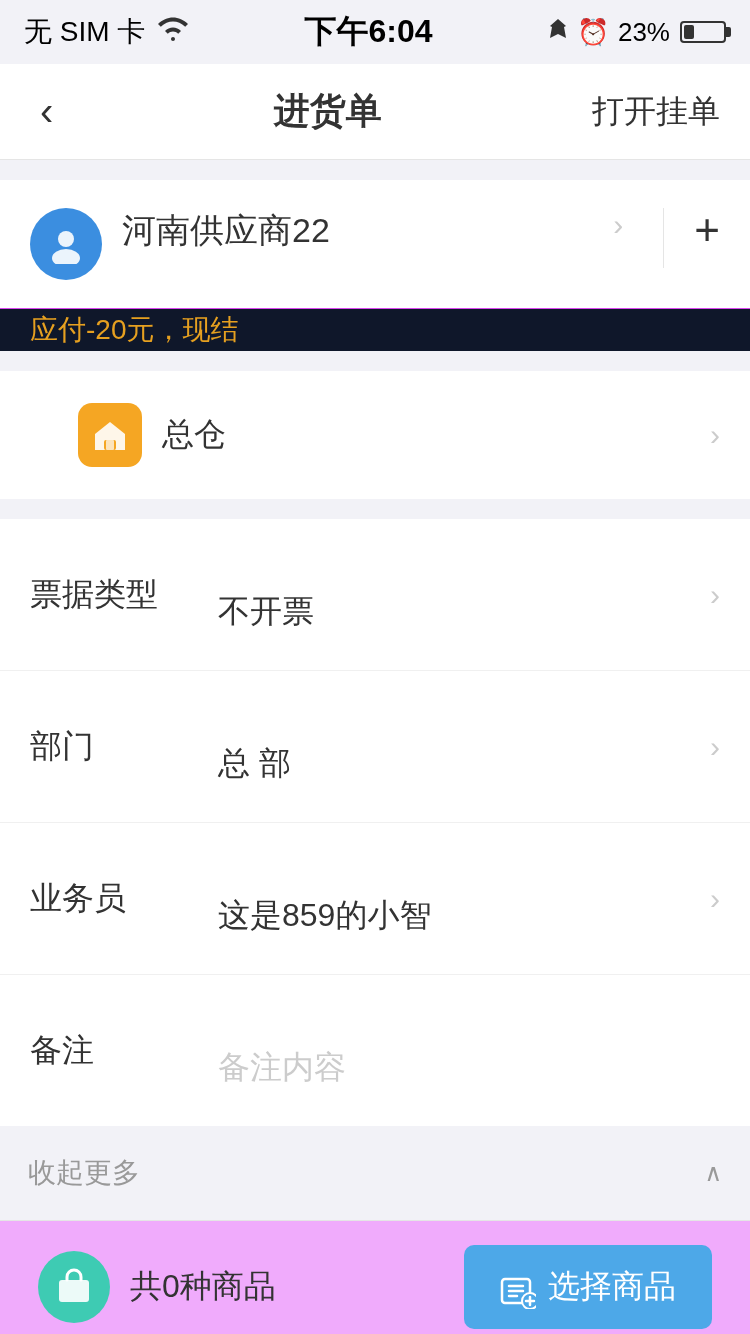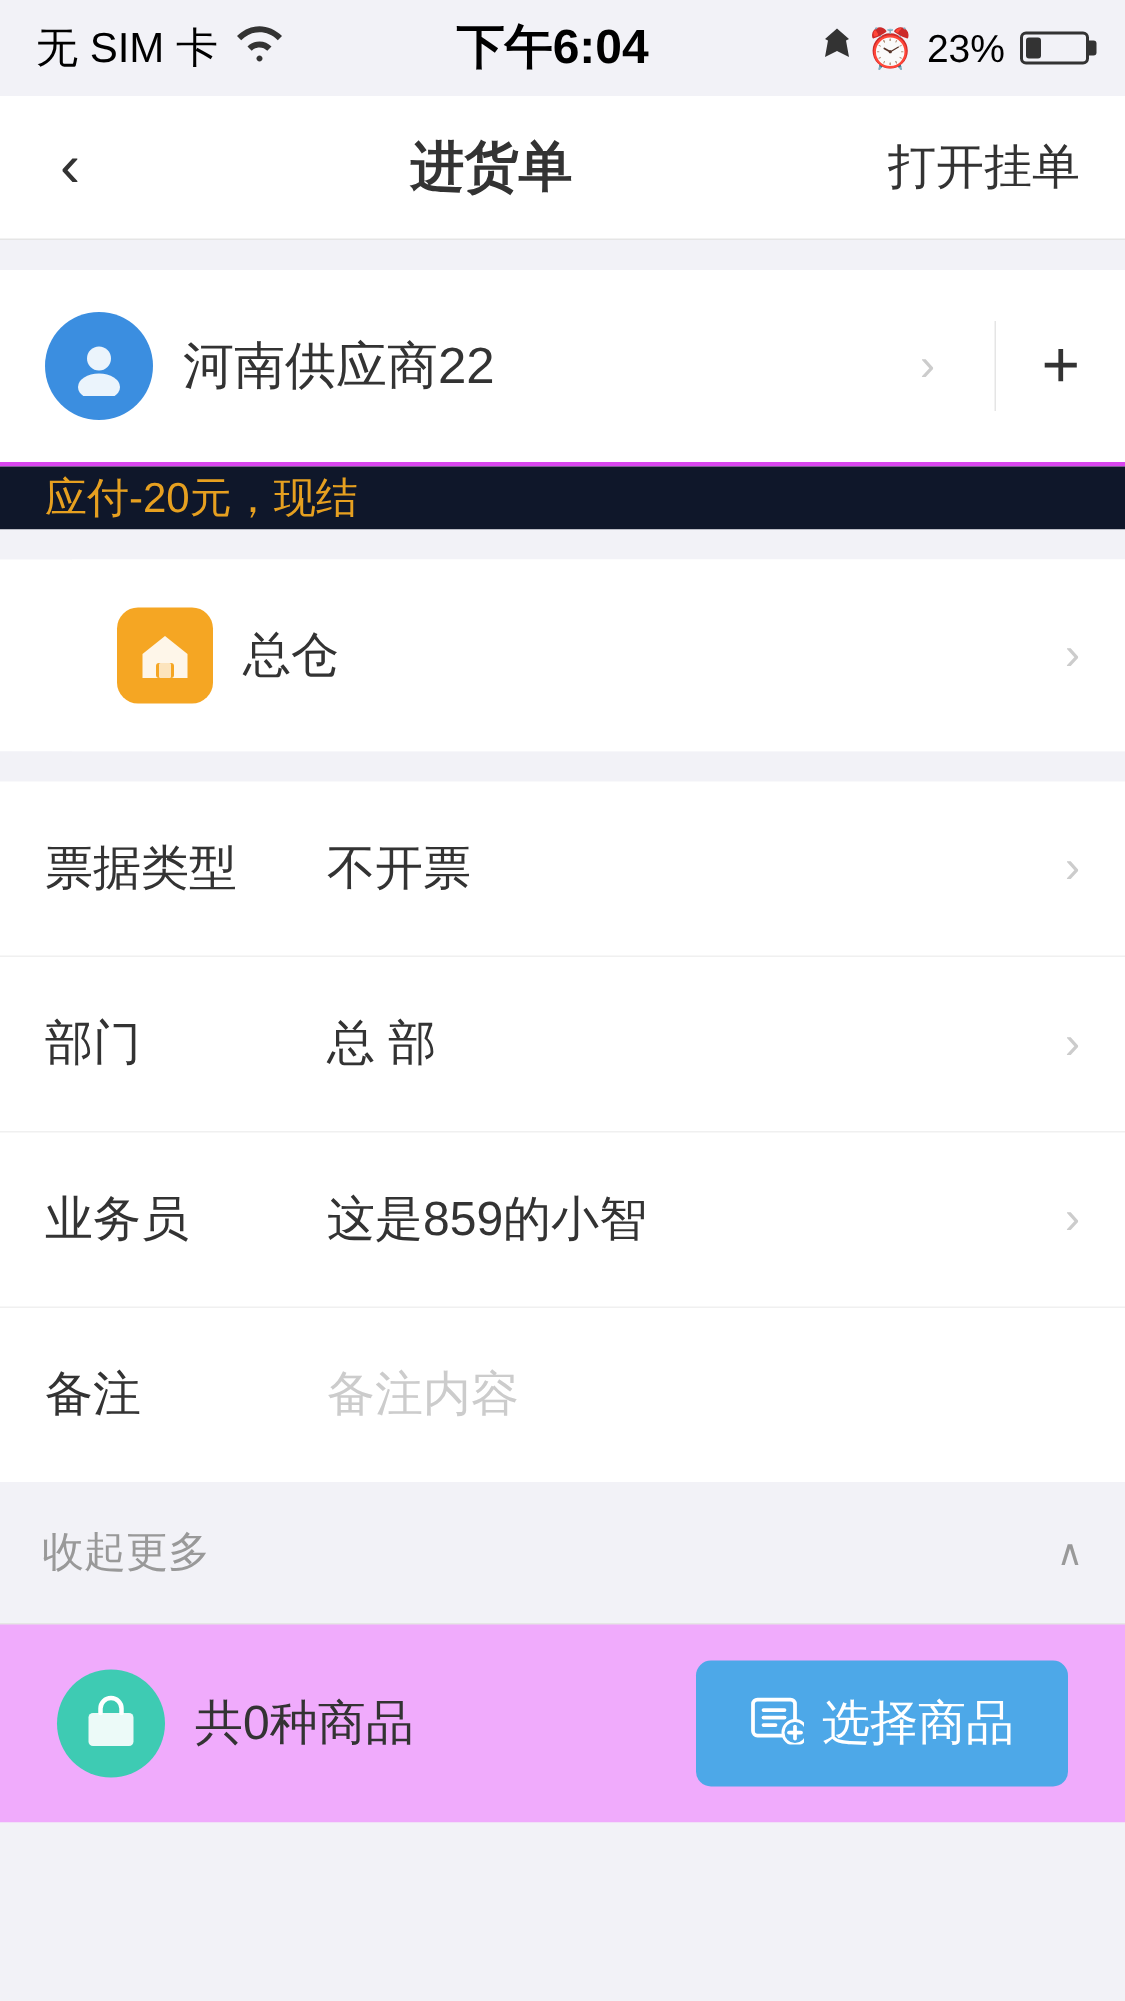--- a/index.html
+++ b/index.html
@@ -88,24 +88,23 @@
 
     
     .card {
       background: #fff;
       margin-bottom: 0;
     }
 
     
     .supplier-row {
       display: flex;
-      align-items: center;
       padding: 28px 30px;
       background: #fff;
-      border-bottom: 3px solid #d946ef;
+      border-bottom: 1px solid #d946ef;
     }
     .supplier-avatar {
       width: 72px; height: 72px;
       border-radius: 50%;
       background: #3b8ee0;
       display: flex; align-items: center; justify-content: center;
       color: #fff;
       font-size: 36px;
       margin-right: 20px;
       flex-shrink: 0;
@@ -191,20 +190,21 @@
     .form-label {
       font-size: 32px;
       color: #333;
       width: 140px;
       flex-shrink: 0;
     }
     .form-value {
       flex: 1;
       font-size: 32px;
       color: #333;
+      margin-top: 35px;
     }
     .form-placeholder {
       color: #ccc;
     }
     .form-arrow {
       color: #ccc;
       font-size: 30px;
     }
 
     
@@ -247,21 +247,21 @@
       font-size: 32px;
       color: #333;
     }
     .select-product-btn {
       background: #4da8e8;
       color: #fff;
       font-size: 32px;
       padding: 20px 36px;
       border-radius: 10px;
       display: flex;
-      align-items: flex-start;
+      align-items: flex-end;
       gap: 12px;
       cursor: pointer;
       border: none;
     }
 
     
     .remaining-bg {
       flex: 1;
       background: #f2f2f7;
       min-height: 300px;

